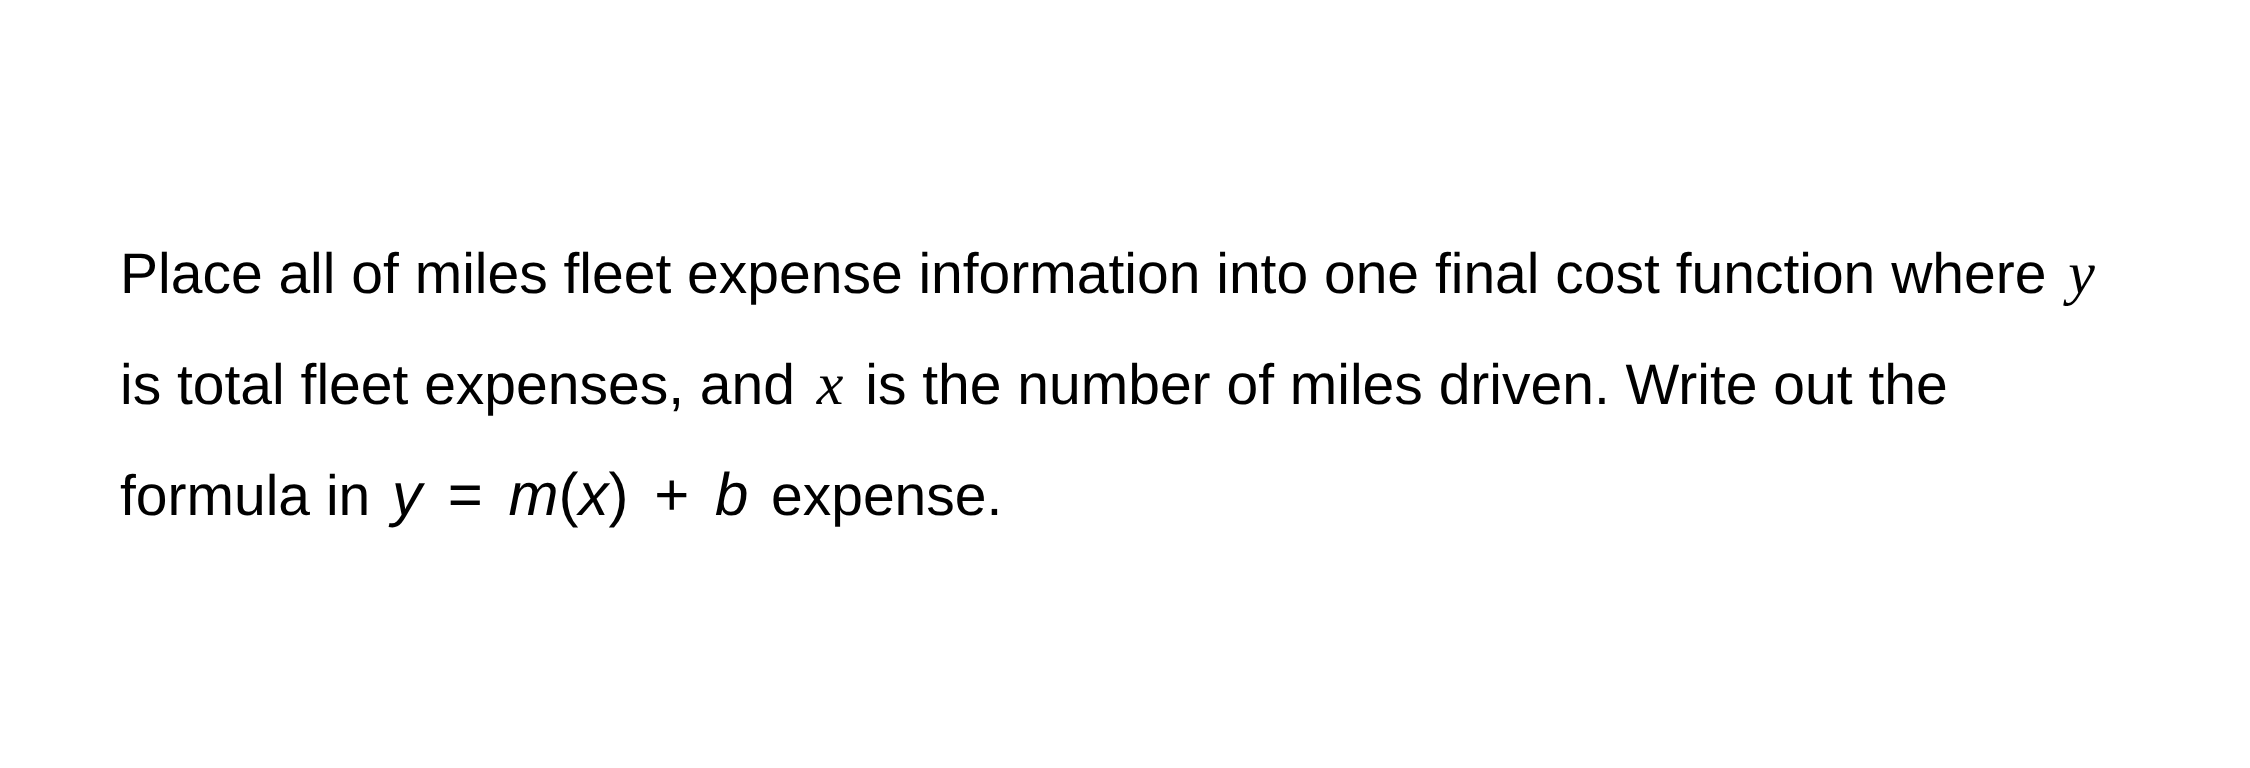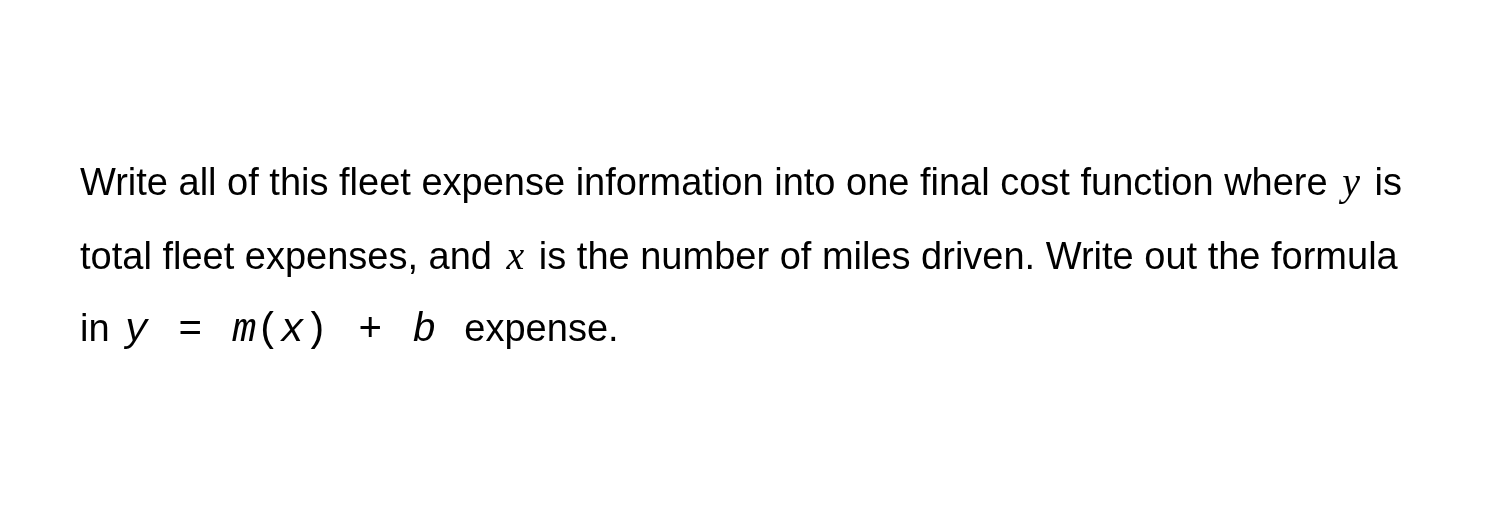--- a/index.html
+++ b/index.html
@@ -22,38 +22,38 @@
       color: #000000;
       font-weight: 400;
     }
     .math-var {
       font-family: 'Times New Roman', Times, serif;
       font-style: italic;
       font-size: 40px;
       padding: 0 4px;
     }
     .math-expr {
-      font-family: Liberation Mono, monospace;
+      font-family: Liberation Sans, sans-serif;
       font-style: italic;
       font-size: 40px;
       padding: 0 4px;
     }
     .math-op {
       font-style: normal;
       padding: 0 6px;
     }
     .math-paren {
       font-style: normal;
     }
   </style>
 </head>
 <body>
 
 <div class="problem-text">
-  <span>Write all of this fleet expense information into one final cost function where </span>
+  <span>Place all of miles fleet expense information into one final cost function where </span>
   <span class="math-var">y</span>
   <span> is total fleet expenses, and </span>
   <span class="math-var">x</span>
   <span> is the number of miles driven. Write out the formula in </span>
   <span class="math-expr">
     <span>y</span>
     <span class="math-op">=</span>
     <span>m</span><span class="math-paren">(</span><span>x</span><span class="math-paren">)</span>
     <span class="math-op">+</span>
     <span>b</span>

